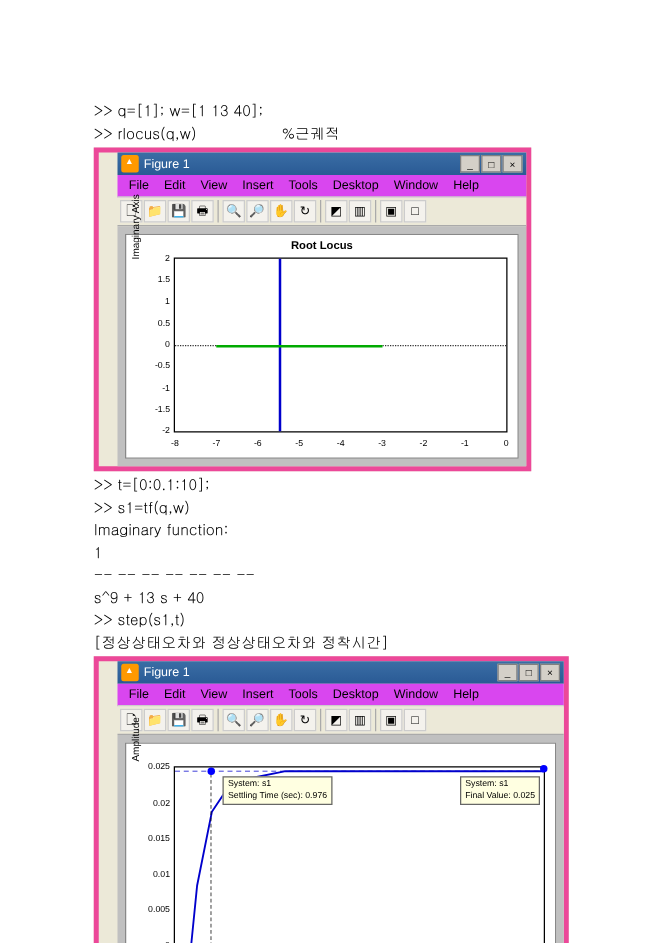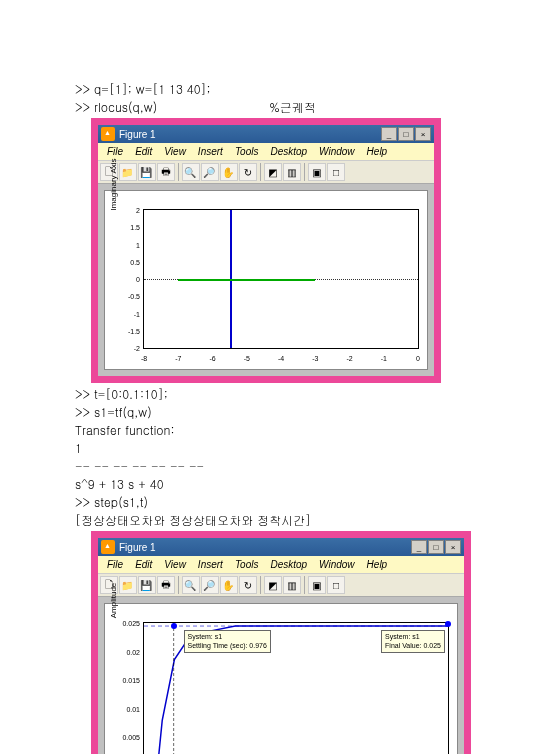--- a/index.html
+++ b/index.html
@@ -5,26 +5,27 @@
     * { margin: 0; padding: 0; box-sizing: border-box; }
     body {
       font-family: "Courier New", monospace;
       font-size: 12px;
       background: #fff;
       width: 533px;
       padding: 80px 75px 0 75px;
     }
     .cmd-line { color: #000; font-size: 12px; line-height: 1.5; font-family: "Gulim", "Courier New", monospace; }
     .figure-window {
-      border: 7px solid #ec4899;
+      border: 4px solid #ec4899;
       background: #ece9d8;
       width: 350px;
-      margin: 2px 16px;
+      margin: 2px 0;
       font-family: "Tahoma", sans-serif;
       font-size: 10px;
+      padding-left: 15px;
     }
     .titlebar {
       background: linear-gradient(to bottom, #3a6ea5 0%, #2a5a95 100%);
       color: white;
       display: flex;
       align-items: center;
       justify-content: space-between;
       padding: 2px 3px;
       height: 18px;
     }
@@ -50,23 +51,22 @@
       display: flex;
       align-items: center;
       justify-content: center;
       font-size: 8px;
       color: #000;
     }
     .menubar {
       display: flex;
       gap: 2px;
       padding: 2px 4px;
-      background: #fef9c3;
+      background: #d946ef;
       border-bottom: 1px solid #ccc;
-      font-style: italic;
     }
     .menu-item { padding: 1px 5px; font-size: 10px; }
     .toolbar {
       display: flex;
       gap: 1px;
       padding: 2px;
       background: #ece9d8;
       border-bottom: 1px solid #aaa;
     }
     .tb-btn {
@@ -170,21 +170,21 @@
       padding: 2px 3px;
       line-height: 1.2;
     }
   </style>
 </head>
 <body>
 
 <div class="cmd-line">&gt;&gt; q=[1]; w=[1 13 40];</div>
 <div class="cmd-line">
   <span>&gt;&gt; rlocus(q,w)</span>
-  <span style="margin-left:108px">%근궤적</span>
+  <span style="margin-left:64px">%근궤적</span>
 </div>
 
 <div class="figure-window">
   <div class="titlebar">
     <div class="titlebar-left">
       <div class="titlebar-icon"></div>
       <span>Figure 1</span>
     </div>
     <div class="titlebar-btns">
       <div class="titlebar-btn">_</div>
@@ -214,20 +214,21 @@
     <div class="tb-btn">↻</div>
     <div class="tb-sep"></div>
     <div class="tb-btn">◩</div>
     <div class="tb-btn">▥</div>
     <div class="tb-sep"></div>
     <div class="tb-btn">▣</div>
     <div class="tb-btn">□</div>
   </div>
   <div class="plot-area">
     <div class="plot-canvas">
+      <div class="plot-title">Root Locus</div>
       <div class="axis-label-y">Imaginary Axis</div>
       <div class="root-grid">
         <div class="root-x-axis"></div>
         <div class="root-line-v"></div>
         <div class="root-line-h"></div>
 
         <div class="tick-y" style="top:0%">2</div>
         <div class="tick-y" style="top:12.5%">1.5</div>
         <div class="tick-y" style="top:25%">1</div>
         <div class="tick-y" style="top:37.5%">0.5</div>
@@ -246,21 +247,21 @@
         <div class="tick-x" style="left:75%">-2</div>
         <div class="tick-x" style="left:87.5%">-1</div>
         <div class="tick-x" style="left:100%">0</div>
       </div>
     </div>
   </div>
 </div>
 
 <div class="cmd-line">&gt;&gt; t=[0:0.1:10];</div>
 <div class="cmd-line">&gt;&gt; s1=tf(q,w)</div>
-<div class="cmd-line"> Transfer function:</div>
+<div class="cmd-line"> Imaginary function:</div>
 <div class="cmd-line">       1</div>
 <div class="cmd-line">-- -- -- -- -- -- --</div>
 <div class="cmd-line">s^9 + 13 s + 40</div>
 <div class="cmd-line">  &gt;&gt; step(s1,t)</div>
 <div class="cmd-line">[정상상태오차와 정상상태오차와 정착시간]</div>
 
 <div class="figure-window" style="width:380px">
   <div class="titlebar">
     <div class="titlebar-left">
       <div class="titlebar-icon"></div>

